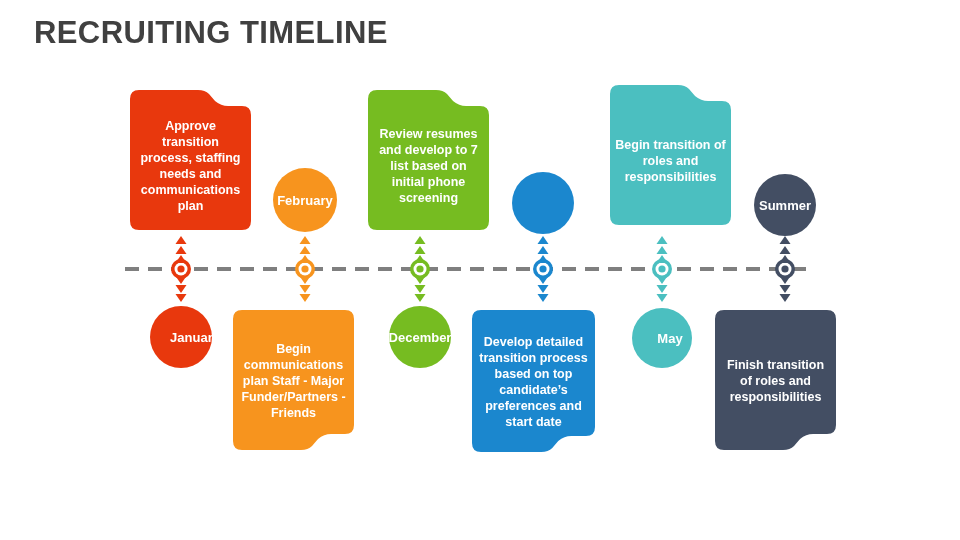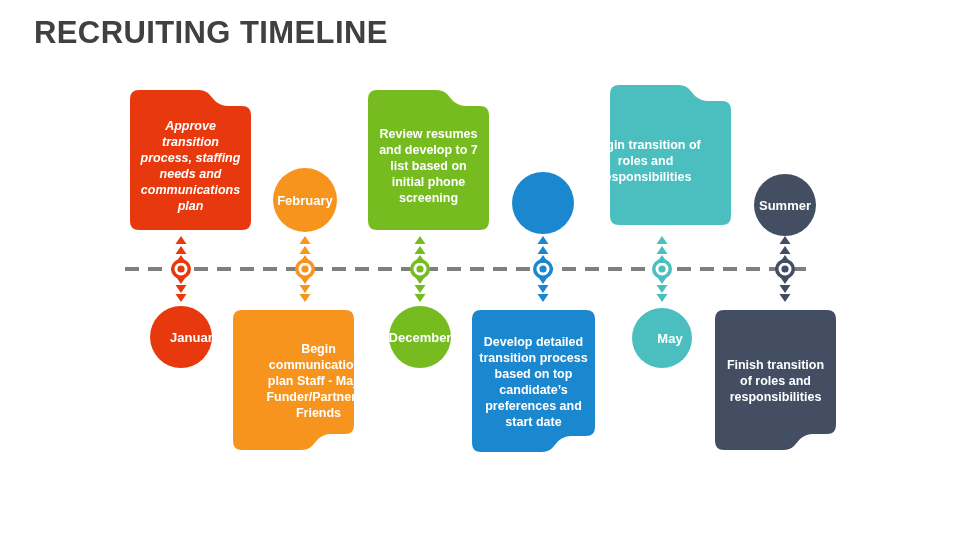--- a/index.html
+++ b/index.html
@@ -187,27 +187,27 @@
         <path d="M 785 236 L 790.5 244 L 779.5 244 Z" fill="#434E63"></path>
         <path d="M 785 246 L 790.5 254 L 779.5 254 Z" fill="#434E63"></path>
         <path d="M 785 255 L 790.5 263 L 779.5 263 Z" fill="#434E63"></path>
         <path d="M 785 284 L 790.5 276 L 779.5 276 Z" fill="#434E63"></path>
         <path d="M 785 293 L 790.5 285 L 779.5 285 Z" fill="#434E63"></path>
         <path d="M 785 302 L 790.5 294 L 779.5 294 Z" fill="#434E63"></path>
       </g>
     </svg>
 
   <div id="text-layer">
-      <div class="card-text" style="left: 135px; top: 112px; width: 111px; height: 108px; font-size: 12.5px; font-style: italic;">Approve transition process, staffing needs and communications plan</div>
+      <div class="card-text" style="left: 135px; top: 112px; width: 111px; height: 108px; font-size: 12.5px;">Approve transition process, staffing needs and communications plan</div>
       <div class="circle-text" style="left: 164px; top: 327px; width: 62px; height: 20px;">January</div>
-      <div class="card-text" style="left: 238px; top: 322px; width: 111px; height: 118px; font-size: 12.5px; margin-left: 25px;">Begin communications plan Staff - Major Funder/Partners - Friends</div>
+      <div class="card-text" style="left: 238px; top: 322px; width: 111px; height: 118px; font-size: 12.5px;">Begin communications plan Staff - Major Funder/Partners - Friends</div>
       <div class="circle-text" style="left: 273px; top: 190px; width: 64px; height: 20px;">February</div>
       <div class="card-text" style="left: 373px; top: 112px; width: 111px; height: 108px; font-size: 12.5px;">Review resumes and develop to 7 list based on initial phone screening</div>
       <div class="circle-text" style="left: 389px; top: 327px; width: 62px; height: 20px;">December</div>
       <div class="card-text" style="left: 477px; top: 322px; width: 113px; height: 120px; font-size: 12.5px;">Develop detailed transition process based on top candidate’s preferences and start date</div>
       <div class="circle-text" style="left: 512px; top: 193px; width: 62px; height: 20px; padding-left: 48px;">April</div>
-      <div class="card-text" style="left: 590px; top: 107px; width: 111px; height: 108px; font-size: 12.5px; text-align: center;">Begin transition of roles and responsibilities</div>
+      <div class="card-text" style="left: 615px; top: 107px; width: 111px; height: 108px; font-size: 12.5px; text-align: center;">Begin transition of roles and responsibilities</div>
       <div class="circle-text" style="left: 632px; top: 328px; width: 60px; height: 20px; margin-left: 8px;">May</div>
       <div class="card-text" style="left: 720px; top: 322px; width: 111px; height: 118px; font-size: 12.5px;">Finish transition of roles and responsibilities</div>
       <div class="circle-text" style="left: 754px; top: 195px; width: 62px; height: 20px;">Summer</div>
     </div>
 
 </div>
 
 </body></html>

